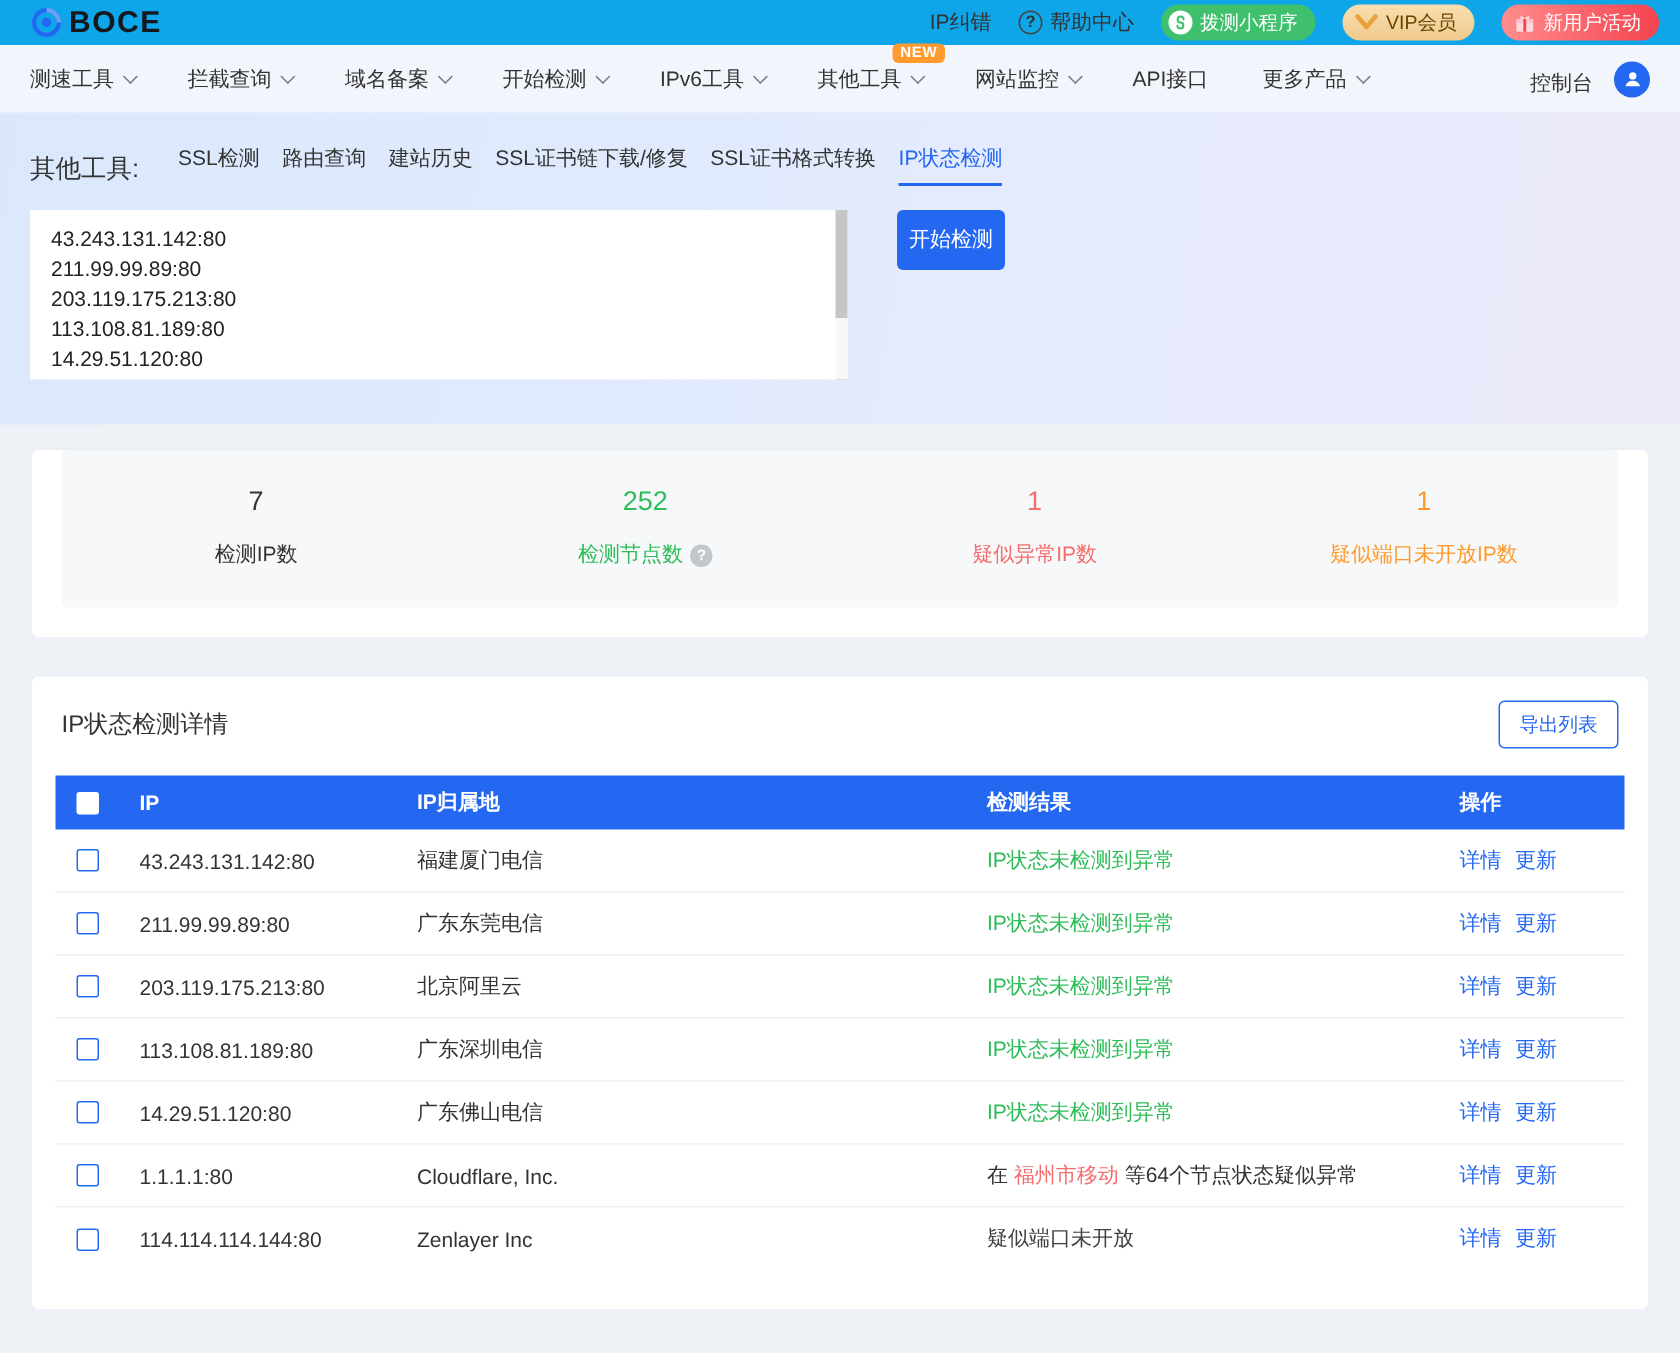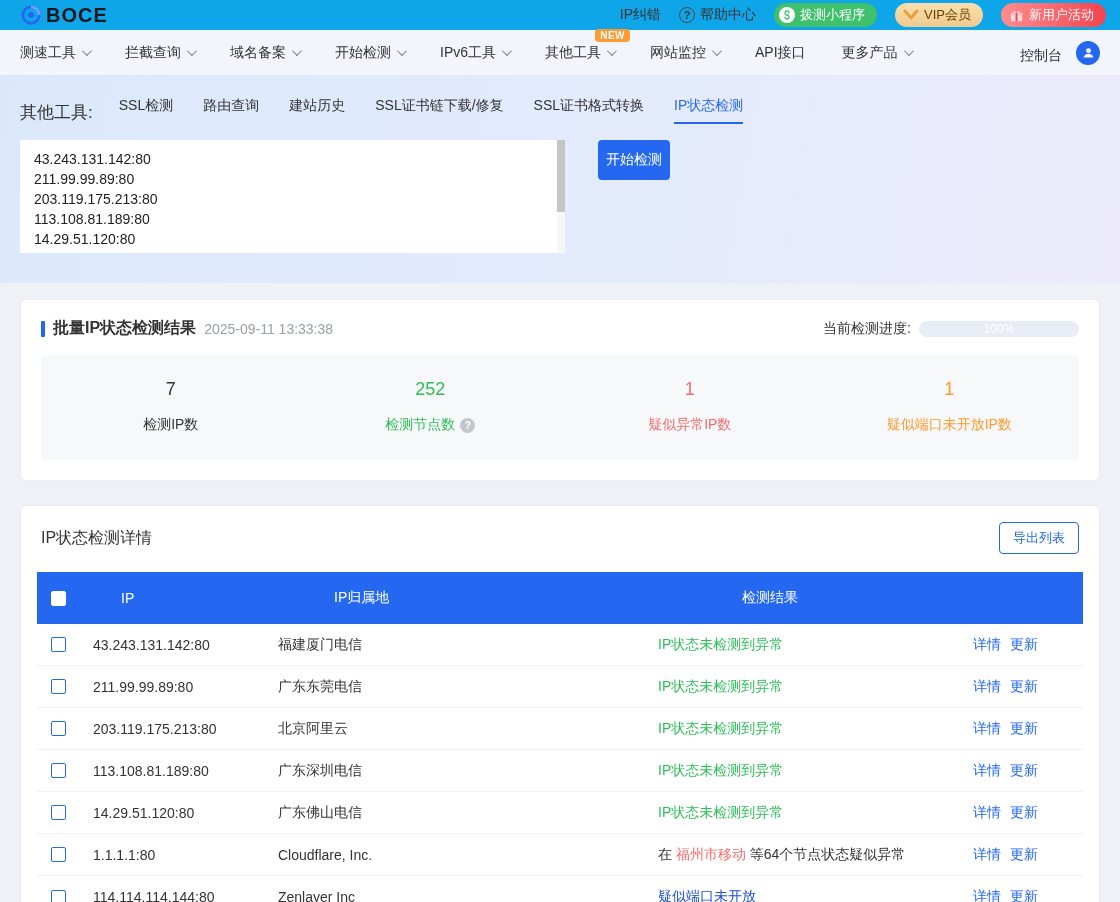--- a/index.html
+++ b/index.html
@@ -64,21 +64,21 @@
   .stat-label { font-size:14px; display:flex; align-items:center; justify-content:center; gap:5px; }
   .help-icon { width:15px; height:15px; border-radius:50%; background:#c3c7cd; color:#fff; font-size:10px; font-weight:700;
                display:inline-flex; align-items:center; justify-content:center; cursor:pointer; }
   
   .details-head { display:flex; align-items:center; padding:16px 20px; }
   .details-title { font-size:16px; color:#333; }
   .export-btn { margin-left:auto; background:#fff; border:1px solid #2468f2; color:#2468f2; font-size:13px; padding:6px 13px;
                 border-radius:4px; cursor:pointer; font-family:inherit; }
   .ip-table { margin:2px 16px 26px; }
   .t-row { display:grid; grid-template-columns:56px 185px 380px 315px 1fr; align-items:center; }
-  .t-header { background:#2468f2; color:#fff; height:52px; font-size:14px; font-weight:400;gap:28px; }
+  .t-header { background:#2468f2; color:#fff; height:36px; font-size:14px; font-weight:700; }
   .t-body-row { height:42px; border-bottom:1px solid #f0f0f0; font-size:14px; color:#333; }
   .t-body-row:last-child { border-bottom:none; }
   .cb-cell { padding-left:14px; display:flex; align-items:center; }
   .checkbox { width:15px; height:15px; border:1px solid #2468f2; border-radius:2px; background:#fff; cursor:pointer; display:inline-block; }
   .checkbox.header { border-color:#fff; }
   .actions-cell { display:flex; gap:9px; }
   .act-link { color:#2468f2; cursor:pointer; }
 </style>
 </head>
 <body>
@@ -176,21 +176,21 @@
           <circle cx="8" cy="6" r="2.6" fill="#fff"></circle>
           <path d="M2.8 13.4 a5.4 5.4 0 0 1 10.4 0 Z" fill="#fff"></path>
         </svg>
     </span>
   </div>
 </div>
 
 <div class="hero">
   <div class="tools-row">
     <span class="tools-label">其他工具:</span>
-    <div id="tools-tabs" style="display:flex; gap:30px; align-items:baseline;">
+    <div id="tools-tabs" style="display:flex; gap:15px; align-items:baseline;">
         <span class="tool-tab">SSL检测</span>
         <span class="tool-tab">路由查询</span>
         <span class="tool-tab">建站历史</span>
         <span class="tool-tab">SSL证书链下载/修复</span>
         <span class="tool-tab">SSL证书格式转换</span>
         <span class="tool-tab active">IP状态检测</span>
       </div>
   </div>
   <div class="input-row">
     <div class="textarea-wrap">
@@ -201,32 +201,20 @@
 14.29.51.120:80</textarea>
       <div class="scroll-track">
           <div class="scroll-thumb"></div>
         </div>
     </div>
     <button class="start-btn">开始检测</button>
   </div>
 </div>
 
 <div class="card">
-  <div class="card-head">
-    <span class="title-bar"></span>
-    <span class="card-title">批量IP状态检测结果</span>
-    <span class="timestamp">2025-09-11 13:33:38</span>
-    <div class="progress-zone">
-      <span>当前检测进度:</span>
-      <span class="progress">
-        <span class="progress-fill" id="progress-fill" style="width: 100%;"></span>
-        <span class="progress-text">100%</span>
-      </span>
-    </div>
-  </div>
   <div class="stats" id="stats">
       <div class="stat">
         <div class="stat-value" style="color: rgb(51, 51, 51);">7</div>
         <div class="stat-label" style="color: rgb(51, 51, 51);">
           <span>检测IP数</span>
         </div>
       </div>
       <div class="stat">
         <div class="stat-value" style="color: rgb(46, 189, 89);">252</div>
         <div class="stat-label" style="color: rgb(46, 189, 89);">
@@ -336,21 +324,21 @@
             <span class="act-link">详情</span>
             <span class="act-link">更新</span>
           </span>
         </div>
         <div class="t-row t-body-row">
           <span class="cb-cell">
             <span class="checkbox"></span>
           </span>
           <span>114.114.114.144:80</span>
           <span>Zenlayer Inc</span>
-          <span style="color: #1d4ed8;">疑似端口未开放</span>
+          <span style="color: #404040;">疑似端口未开放</span>
           <span class="actions-cell">
             <span class="act-link">详情</span>
             <span class="act-link">更新</span>
           </span>
         </div>
       </div>
   </div>
 </div>
 
 </body></html>

